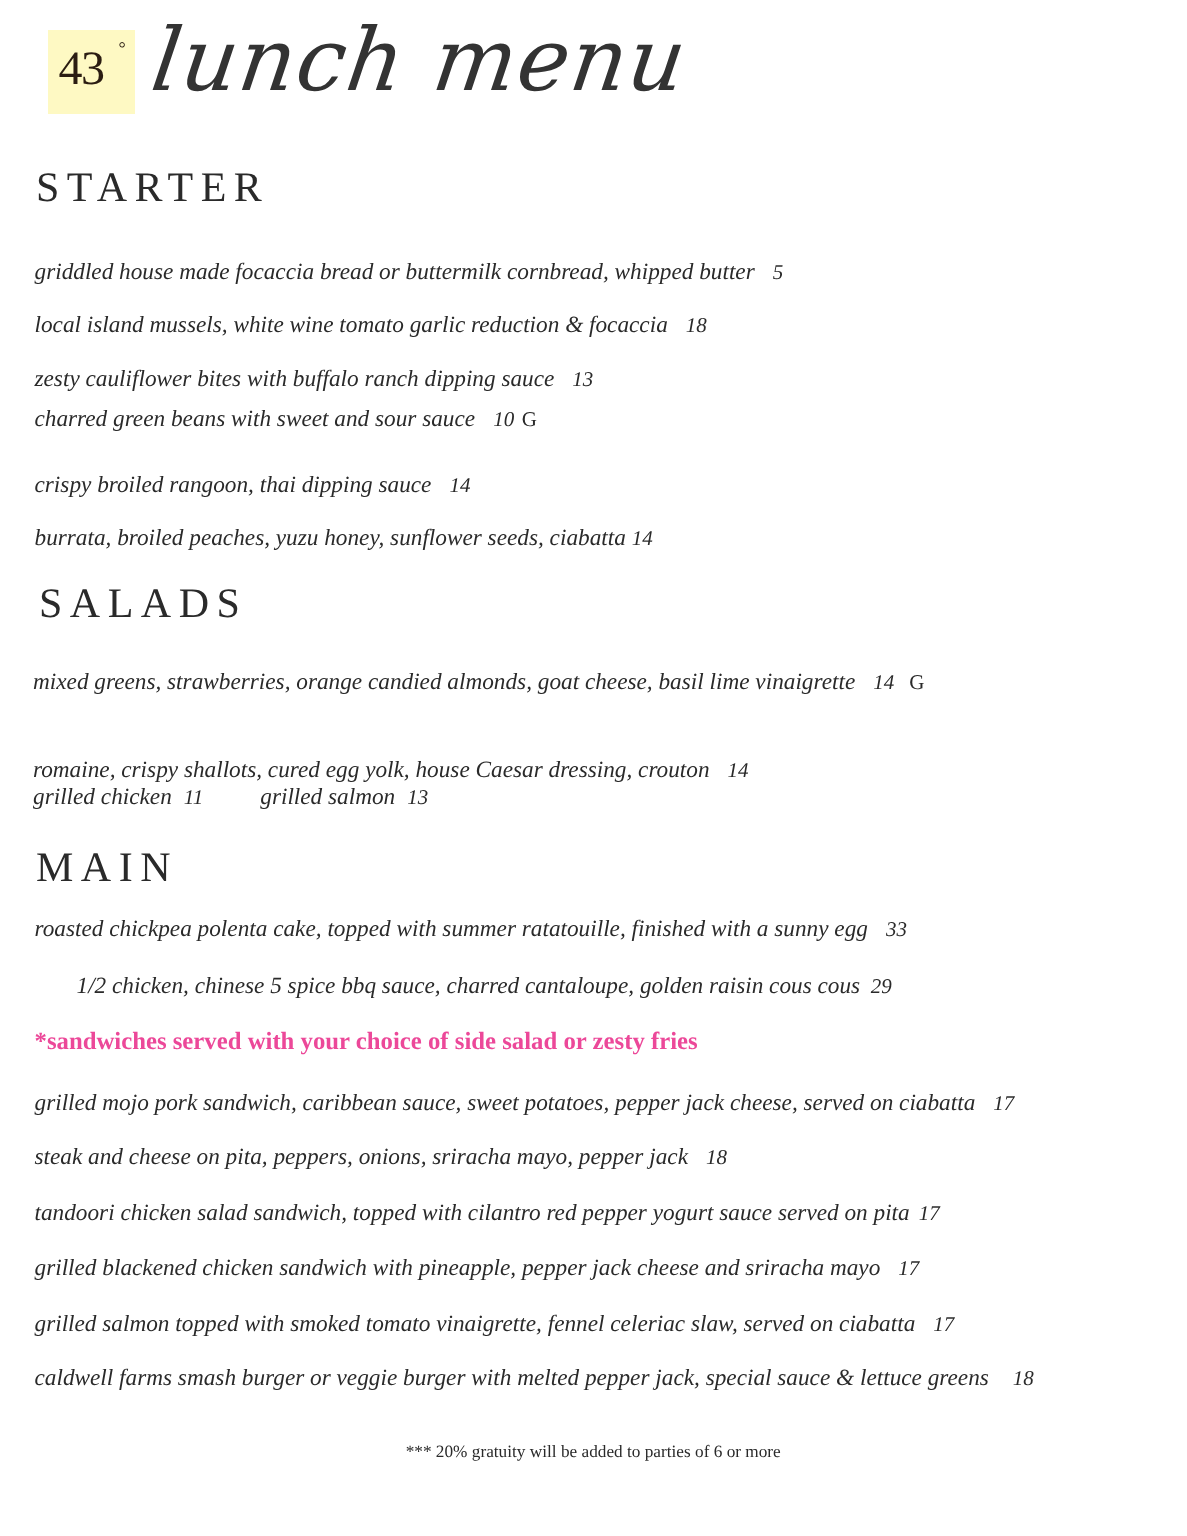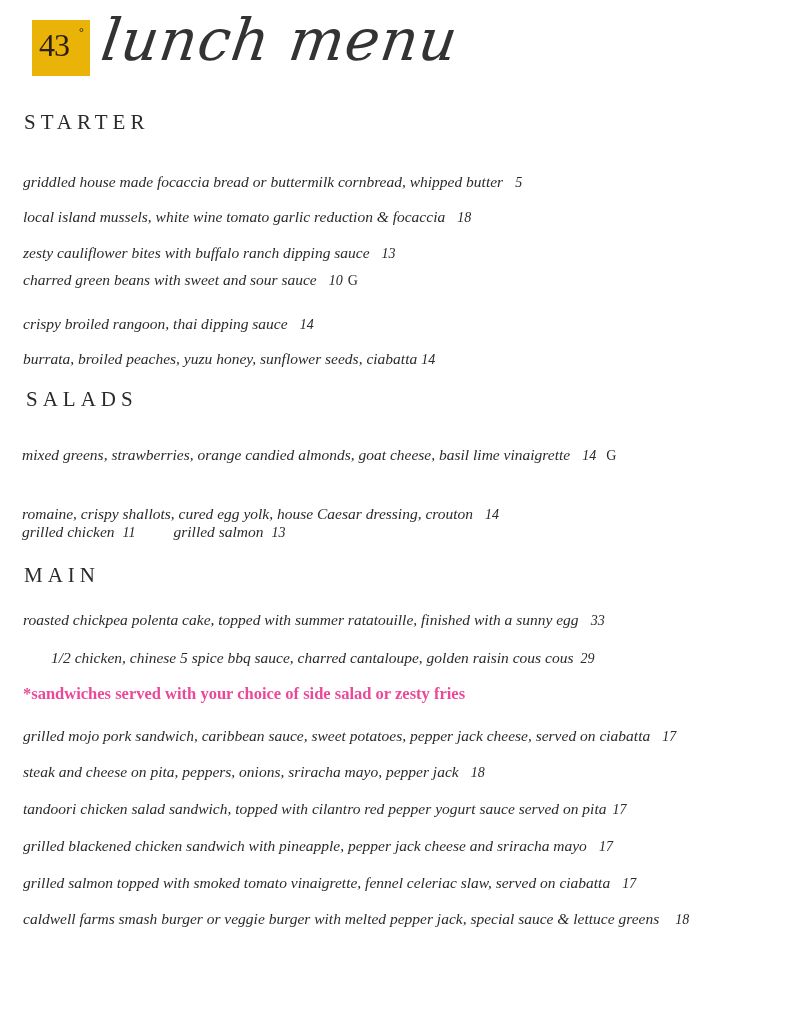--- a/index.html
+++ b/index.html
@@ -7,21 +7,21 @@
     body {
       position: relative;
       overflow: hidden;
       font-family: "Liberation Serif", "DejaVu Serif", serif;
       color: #2a2a2a;
     }
     .logo-box {
       position: absolute;
       left: 32px; top: 20px;
       width: 58px; height: 56px;
-      background: #eab308;
+      background: #fef9c3;
     }
     .logo-num {
       position: absolute;
       left: 7px; top: 9px;
       font-family: "Liberation Serif", serif;
       font-size: 32px;
       color: #2b1d12;
       letter-spacing: -1px;
       line-height: 1;
     }
@@ -39,21 +39,21 @@
       font-style: italic;
       font-size: 58px;
       color: #333;
       letter-spacing: 1px;
       line-height: 1.2;
       transform: skewX(-8deg);
     }
     .section-head {
       position: absolute;
       font-family: "Liberation Serif", serif;
-      font-size: 21px;
+      font-size: 28px;
       letter-spacing: 5px;
       color: #2a2a2a;
       line-height: 1;
     }
     .item {
       position: absolute;
       left: 23px;
       font-family: "Liberation Serif", serif;
       font-style: italic;
       font-size: 15.5px;
@@ -166,13 +166,14 @@
   <span>grilled blackened chicken sandwich with pineapple, pepper jack cheese and sriracha mayo</span><span class="price">17</span>
 </div>
 <div class="item" style="top:875px;">
   <span>grilled salmon topped with smoked tomato vinaigrette, fennel celeriac slaw, served on ciabatta</span><span class="price">17</span>
 </div>
 <div class="item" style="top:911px;">
   <span>caldwell farms smash burger or veggie burger with melted pepper jack, special sauce &amp; lettuce greens</span><span class="price" style="margin-left:16px;">18</span>
 </div>
 
 <div class="footer">
+  <div>*** 20% gratuity will be added to parties of 6 or more</div>
 </div>
 
 </body></html>

